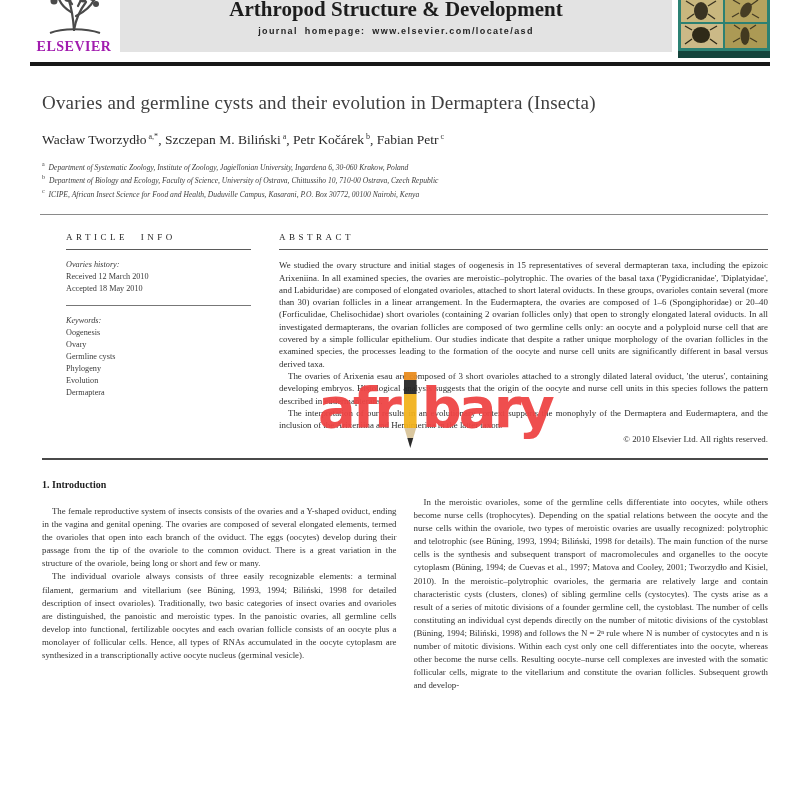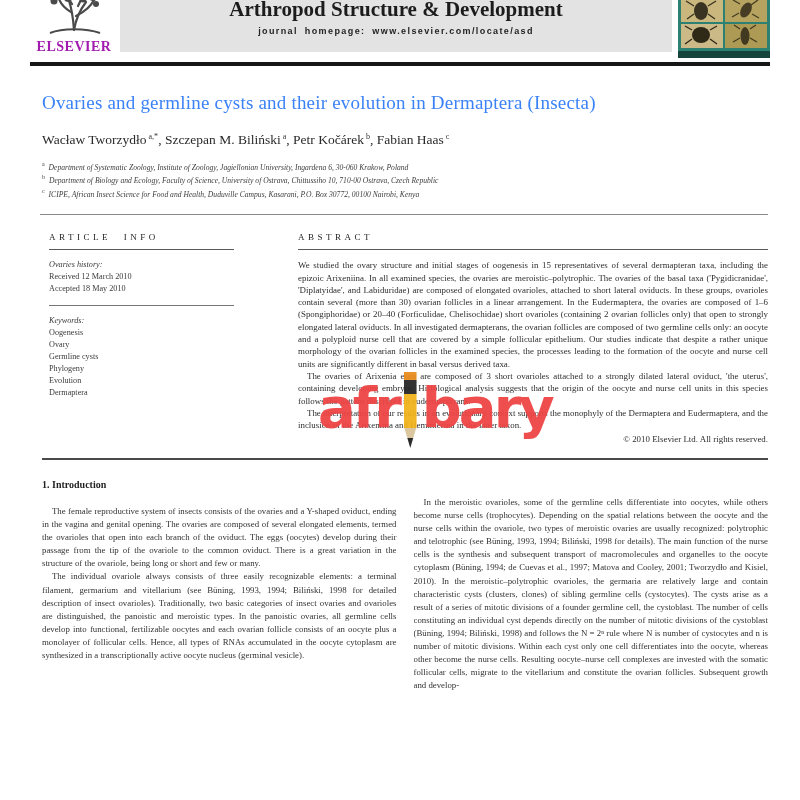--- a/index.html
+++ b/index.html
@@ -31,32 +31,32 @@
   .cover { width:92px; flex:none; position:relative; background:#2c8173; padding:0 3px; overflow:hidden; height:58px; }
   .cover-grid { display:grid; grid-template-columns:1fr 1fr; grid-template-rows:24px 24px; gap:2px; margin-top:-2px; }
   .cover-cell { position:relative; overflow:hidden; }
   .cover-cell svg { display:block; }
   .cover-strip { position:absolute; left:0; right:0; bottom:0; height:7px; background:#14443c; }
 
   .rule-thick { height:4px; background:#171717; margin:4px 30px 0 30px; }
 
   
   .title-block { margin:26px 42px 0 42px; }
-  h1.article-title { font-size:19px; font-weight:500; color:#3b82f6; letter-spacing:0.2px; }
+  h1.article-title { font-size:19px; font-weight:500; color:#404040; letter-spacing:0.2px; }
   .authors { margin-top:17px; font-size:13.5px; color:#2a2a2a; }
   .authors sup { font-size:8px; color:#333; }
   .affiliations { margin-top:11px; }
   .affiliation { font-style:italic; font-size:7.6px; line-height:11px; color:#3d3d3d; }
   .affiliation sup { font-style:normal; font-size:6px; margin-right:2px; }
 
   .rule-thin  { height:1px; background:#8a8a8a; margin:15px 32px 0 40px; }
   .rule-mid   { height:1.5px; background:#4a4a4a; margin:14px 32px 0 42px; }
 
   
-  .info-section { display:flex; margin:17px 32px 0 49px; gap:64px; }
+  .info-section { display:flex; margin:17px 32px 0 66px; gap:28px; }
   .info-col { width:185px; flex:none; }
   .abs-col  { flex:1; }
   .block-heading {
     font-size:9px; letter-spacing:3.5px; word-spacing:7px; color:#1e1e1e;
     font-family:"Liberation Serif",serif;
   }
   .heading-rule { height:1.2px; background:#5a5a5a; margin-top:7px; }
   .info-body { margin-top:9px; font-size:8.2px; line-height:12px; color:#3a3a3a; }
   .it { font-style:italic; }
   .info-divider { height:1px; background:#777; margin:10px 0 9px 0; }
@@ -149,21 +149,21 @@
         </div>
       </div>
       <div class="cover-strip"></div>
     </div>
   </div>
 
   <div class="rule-thick"></div>
 
   <div class="title-block">
     <h1 class="article-title">Ovaries and germline cysts and their evolution in Dermaptera (Insecta)</h1>
-    <div class="authors" id="authors-line"><span class="author"><span>Wacław Tworzydło</span><sup> a,*</sup></span>, <span class="author"><span>Szczepan M. Biliński</span><sup> a</sup></span>, <span class="author"><span>Petr Kočárek</span><sup> b</sup></span>, <span class="author"><span>Fabian Haas</span><sup> c</sup></span></div>
+    <div class="authors" id="authors-line"><span class="author"><span>Wacław Tworzydło</span><sup> a,*</sup></span>, <span class="author"><span>Szczepan M. Biliński</span><sup> a</sup></span>, <span class="author"><span>Petr Kočárek</span><sup> b</sup></span>, <span class="author"><span>Fabian Petr</span><sup> c</sup></span></div>
     <div class="affiliations" id="affiliations">
         <div class="affiliation"><sup>a</sup> Department of Systematic Zoology, Institute of Zoology, Jagiellonian University, Ingardena 6, 30-060 Krakow, Poland</div>
         <div class="affiliation"><sup>b</sup> Department of Biology and Ecology, Faculty of Science, University of Ostrava, Chittussiho 10, 710-00 Ostrava, Czech Republic</div>
         <div class="affiliation"><sup>c</sup> ICIPE, African Insect Science for Food and Health, Duduville Campus, Kasarani, P.O. Box 30772, 00100 Nairobi, Kenya</div>
       </div>
   </div>
 
   <div class="rule-thin"></div>
 
   <div class="info-section">

